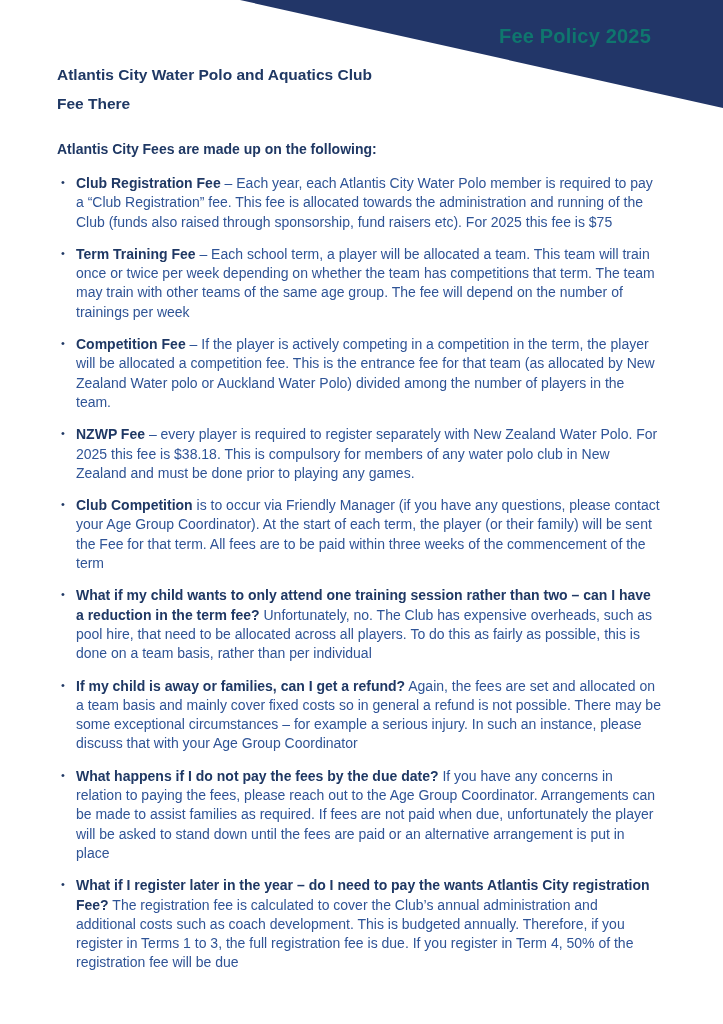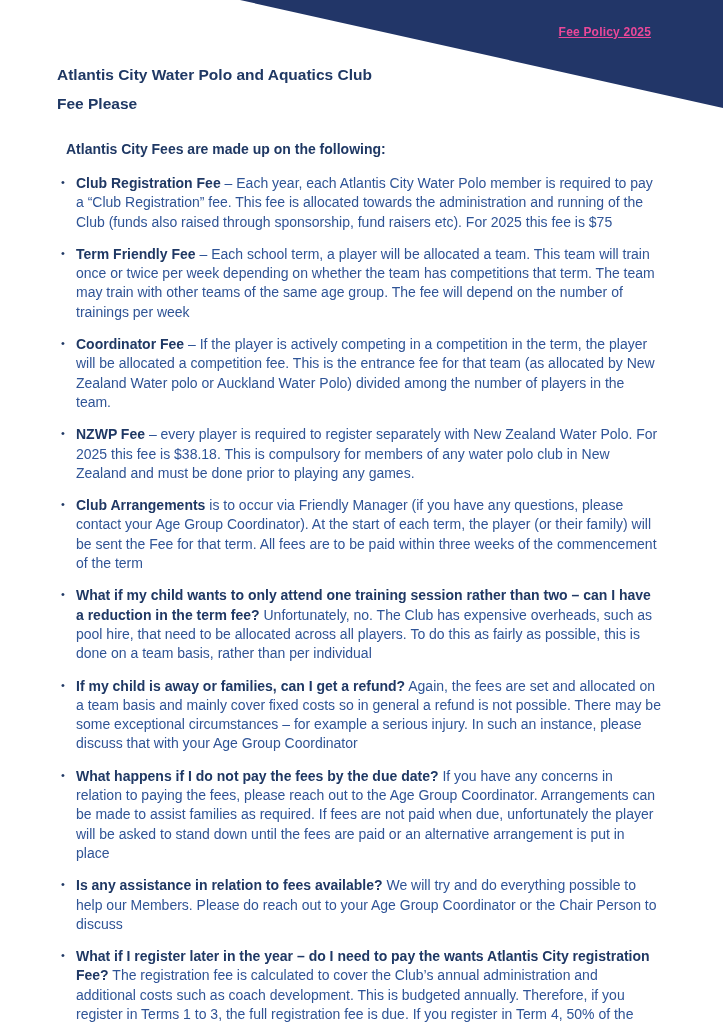--- a/index.html
+++ b/index.html
@@ -13,41 +13,40 @@
   }
   
   .banner{
     position:absolute;top:0;right:0;
     width:483px;height:108px;
     background:#223668;
     clip-path:polygon(0 0,100% 0,100% 100%);
   }
   .banner-label{
     position:absolute;top:25px;right:72px;
-    color:#ec4899;
-    font-size:12px;font-weight:bold;
+    color:#0f766e;
+    font-size:20px;font-weight:bold;
     letter-spacing:.2px;
     white-space:nowrap;
-    text-decoration:underline;
   }
   .content{
     position:absolute;left:57px;top:60px;
     width:604px;
     color:#2f5496;
   }
   .doc-title{
     color:#1f3864;
     font-size:15.5px;font-weight:bold;
     line-height:29px;
     margin:0;
   }
   .section-heading{
     color:#1f3864;
     font-size:14px;font-weight:bold;
-    margin:9px;
+    margin:0;
   }
   .heading-fees{margin-top:23px;margin-bottom:17px;}
   .heading-faq{margin-top:19px;margin-bottom:19px;}
   ul.doc-list{
     list-style:none;
     margin:0;padding:0;
     font-size:14px;line-height:19.3px;
   }
   ul.doc-list li{
     position:relative;
@@ -68,66 +67,62 @@
 
 <div class="page">
 
   <div class="banner"></div>
   <div class="banner-label">Fee Policy 2025</div>
 
   <div class="content">
 
     <h1 class="doc-title">
       <span>Atlantis City Water Polo and Aquatics Club</span><br>
-      <span>Fee Please</span>
+      <span>Fee There</span>
     </h1>
 
     <h2 class="section-heading heading-fees">Atlantis City Fees are made up on the following:</h2>
 
     <ul class="doc-list">
       <li>
         <span class="lead">Club Registration Fee</span>
         <span class="body-text">– Each year, each Atlantis City Water Polo member is required to pay a “Club Registration” fee. This fee is allocated towards the administration and running of the Club (funds also raised through sponsorship, fund raisers etc). For 2025 this fee is $75</span>
       </li>
       <li>
-        <span class="lead">Term Friendly Fee</span>
+        <span class="lead">Term Training Fee</span>
         <span class="body-text">– Each school term, a player will be allocated a team. This team will train once or twice per week depending on whether the team has competitions that term. The team may train with other teams of the same age group. The fee will depend on the number of trainings per week</span>
       </li>
       <li>
-        <span class="lead">Coordinator Fee</span>
+        <span class="lead">Competition Fee</span>
         <span class="body-text">– If the player is actively competing in a competition in the term, the player will be allocated a competition fee. This is the entrance fee for that team (as allocated by New Zealand Water polo or Auckland Water Polo) divided among the number of players in the team.</span>
       </li>
       <li>
         <span class="lead">NZWP Fee</span>
         <span class="body-text">– every player is required to register separately with New Zealand Water Polo. For 2025 this fee is $38.18. This is compulsory for members of any water polo club in New Zealand and must be done prior to playing any games.</span>
       </li>
       <li>
-        <span class="lead">Club Arrangements</span>
+        <span class="lead">Club Competition</span>
         <span class="body-text">is to occur via Friendly Manager (if you have any questions, please contact your Age Group Coordinator). At the start of each term, the player (or their family) will be sent the Fee for that term. All fees are to be paid within three weeks of the commencement of the term</span>
       </li>
     </ul>
 
 
     <ul class="doc-list">
       <li>
         <span class="lead">What if my child wants to only attend one training session rather than two – can I have a reduction in the term fee?</span>
         <span class="body-text">Unfortunately, no. The Club has expensive overheads, such as pool hire, that need to be allocated across all players. To do this as fairly as possible, this is done on a team basis, rather than per individual</span>
       </li>
       <li>
         <span class="lead">If my child is away or families, can I get a refund?</span>
         <span class="body-text">Again, the fees are set and allocated on a team basis and mainly cover fixed costs so in general a refund is not possible. There may be some exceptional circumstances – for example a serious injury. In such an instance, please discuss that with your Age Group Coordinator</span>
       </li>
       <li>
         <span class="lead">What happens if I do not pay the fees by the due date?</span>
         <span class="body-text">If you have any concerns in relation to paying the fees, please reach out to the Age Group Coordinator. Arrangements can be made to assist families as required. If fees are not paid when due, unfortunately the player will be asked to stand down until the fees are paid or an alternative arrangement is put in place</span>
       </li>
       <li>
-        <span class="lead">Is any assistance in relation to fees available?</span>
-        <span class="body-text">We will try and do everything possible to help our Members. Please do reach out to your Age Group Coordinator or the Chair Person to discuss</span>
-      </li>
-      <li>
         <span class="lead">What if I register later in the year – do I need to pay the wants Atlantis City registration Fee?</span>
         <span class="body-text">The registration fee is calculated to cover the Club’s annual administration and additional costs such as coach development. This is budgeted annually. Therefore, if you register in Terms 1 to 3, the full registration fee is due. If you register in Term 4, 50% of the registration fee will be due</span>
       </li>
     </ul>
 
   </div>
 </div>
 
 </body></html>

